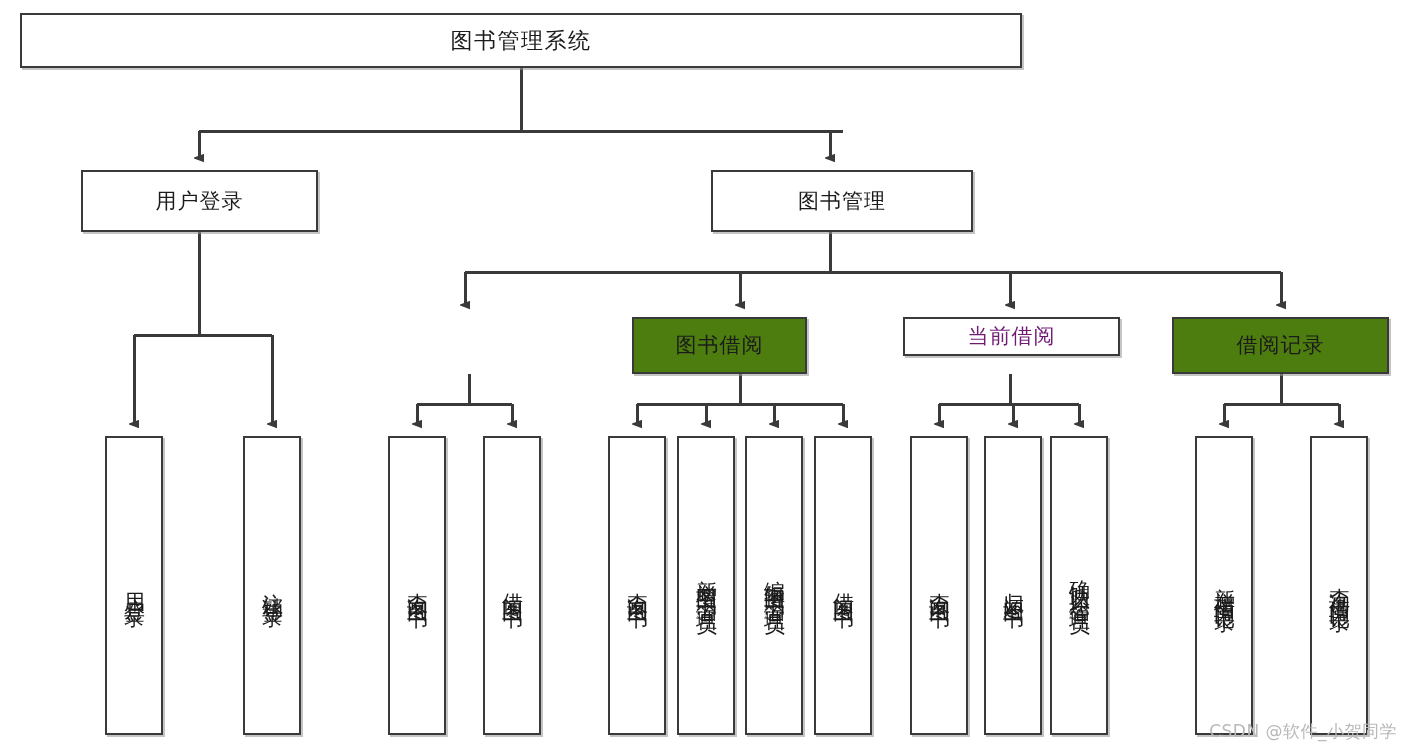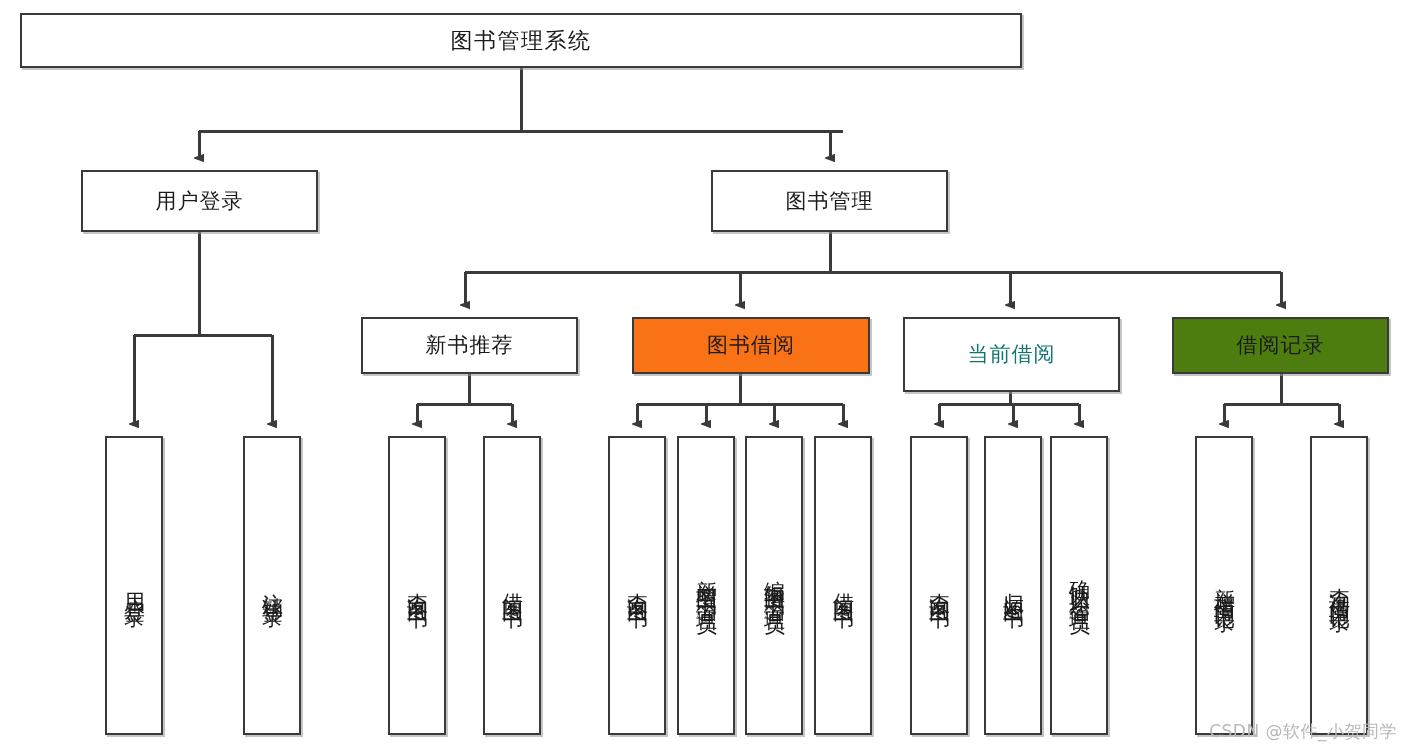--- a/index.html
+++ b/index.html
@@ -140,31 +140,28 @@
     </g>
   </svg>
 
   <div class="node horiz root shadowed" id="node-root" style="left: 20px; top: 13px; width: 1002px; height: 55px; border-color: rgb(58, 58, 58); background: rgb(255, 255, 255); color: rgb(27, 27, 27);">
     <span class="label">图书管理系统</span>
   </div>
 
   <div class="node horiz shadowed" id="node-l2-0" style="left: 81px; top: 170px; width: 237px; height: 62px; border-color: rgb(58, 58, 58); background: rgb(255, 255, 255); color: rgb(27, 27, 27);">
     <span class="label">用户登录</span>
   </div>
-  <div class="node horiz shadowed" id="node-l2-1" style="left: 711px; top: 170px; width: 237px; height: 62px; border-color: rgb(58, 58, 58); background: rgb(255, 255, 255); color: rgb(27, 27, 27);">
+  <div class="node horiz shadowed" id="node-l2-1" style="left: 711px; top: 170px; width: 262px; height: 62px; border-color: rgb(58, 58, 58); background: rgb(255, 255, 255); color: rgb(27, 27, 27);">
     <span class="label">图书管理</span>
   </div>
 
-  <div class="node horiz shadowed" id="node-l3-0" style="left: 361px; top: 317px; width: 217px; height: 57px; border-color: rgb(58, 58, 58); background: rgb(255, 255, 255); color: rgb(27, 27, 27);">
-    <span class="label">新书推荐</span>
-  </div>
-  <div class="node horiz shadowed" id="node-l3-1" style="left: 632px; top: 317px; width: 238px; height: 57px; border-color: rgb(58, 58, 58); background: #f97316; color: rgb(27, 27, 27);">
+  <div class="node horiz shadowed" id="node-l3-1" style="left: 632px; top: 317px; width: 175px; height: 57px; border-color: rgb(58, 58, 58); background: #4d7c0f; color: rgb(27, 27, 27);">
     <span class="label">图书借阅</span>
   </div>
-  <div class="node horiz shadowed" id="node-l3-2" style="left: 903px; top: 317px; width: 217px; height: 75px; border-color: rgb(58, 58, 58); background: rgb(255, 255, 255); color: #0f766e;">
+  <div class="node horiz shadowed" id="node-l3-2" style="left: 903px; top: 317px; width: 217px; height: 39px; border-color: rgb(58, 58, 58); background: rgb(255, 255, 255); color: #701a75;">
     <span class="label">当前借阅</span>
   </div>
   <div class="node horiz shadowed" id="node-l3-3" style="left: 1172px; top: 317px; width: 217px; height: 57px; border-color: rgb(58, 58, 58); background: #4d7c0f; color: rgb(27, 27, 27);">
     <span class="label">借阅记录</span>
   </div>
 
   <div class="node vert shadowed" id="node-leaf-0" style="left: 105px; top: 436px; width: 58px; height: 299px; border-color: rgb(58, 58, 58); background: rgb(255, 255, 255); color: rgb(27, 27, 27);">
     <span class="label">用户登录</span>
   </div>
   <div class="node vert shadowed" id="node-leaf-1" style="left: 243px; top: 436px; width: 58px; height: 299px; border-color: rgb(58, 58, 58); background: rgb(255, 255, 255); color: rgb(27, 27, 27);">

